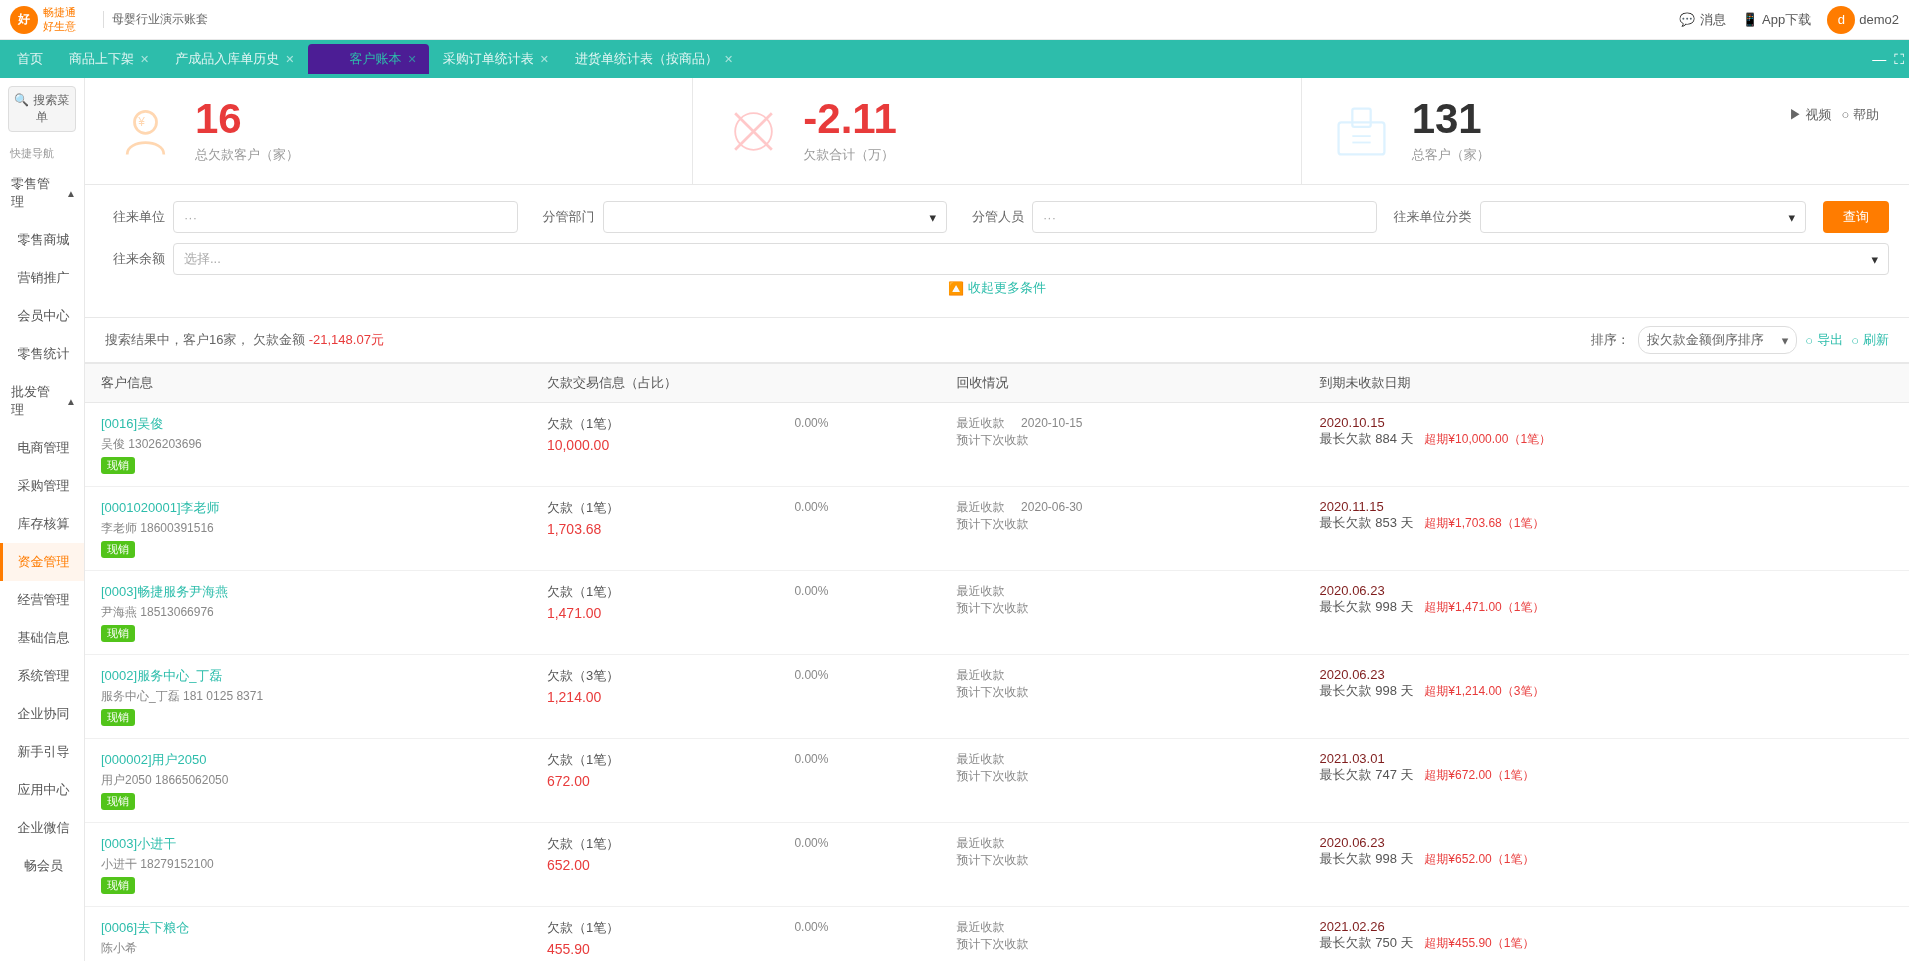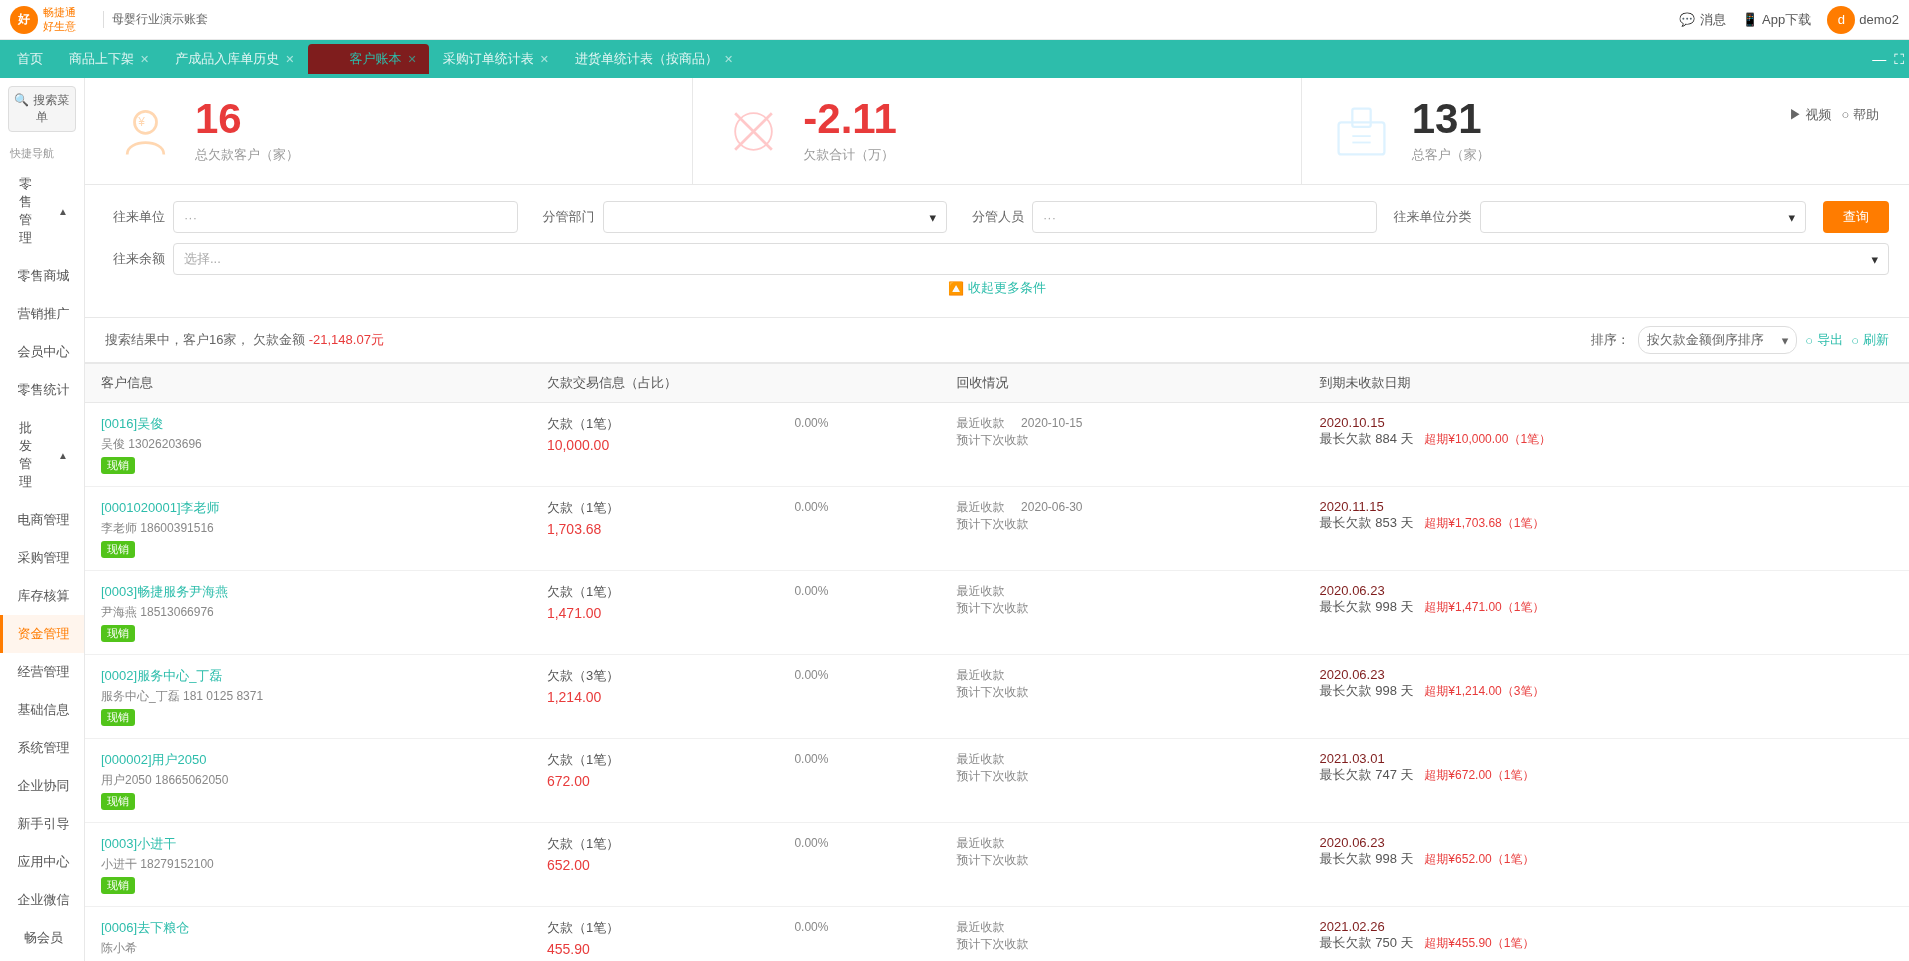--- a/index.html
+++ b/index.html
@@ -12,35 +12,35 @@
     .logo-icon { width: 28px; height: 28px; background: #ff7c00; border-radius: 50%; display: flex; align-items: center; justify-content: center; color: #fff; font-size: 12px; font-weight: bold; margin-right: 5px; }
     .logo-text { font-size: 11px; color: #ff7c00; line-height: 1.2; }
     .app-title { font-size: 12px; color: #666; margin-left: 8px; border-left: 1px solid #ddd; padding-left: 8px; }
     .top-actions { margin-left: auto; display: flex; align-items: center; gap: 16px; }
     .top-action-btn { display: flex; align-items: center; gap: 4px; color: #555; cursor: pointer; font-size: 13px; }
     .user-avatar { width: 28px; height: 28px; background: #ff7c00; border-radius: 50%; display: flex; align-items: center; justify-content: center; color: #fff; font-size: 11px; }
 
     
     .tab-bar { display: flex; align-items: center; background: #2dbdab; height: 38px; padding: 0 5px; }
     .tab { display: flex; align-items: center; padding: 0 12px; height: 30px; border-radius: 4px 4px 0 0; cursor: pointer; color: rgba(255,255,255,0.85); font-size: 13px; margin-right: 2px; white-space: nowrap; }
-    .tab.active { background: #7f1d1d; color: #2dbdab; border-radius: 4px 4px 0 0; padding-left: 41px; }
+    .tab.active { background: #4c1d95; color: #2dbdab; border-radius: 4px 4px 0 0; padding-left: 41px; }
     .tab-close { margin-left: 6px; opacity: 0.7; font-size: 11px; }
     .tab-bar-actions { margin-left: auto; display: flex; gap: 8px; color: #fff; font-size: 16px; cursor: pointer; }
 
     
     .main-container { display: flex; flex: 1; overflow: hidden; }
 
     
     .sidebar { width: 85px; background: #fff; border-right: 1px solid #e8e8e8; display: flex; flex-direction: column; overflow-y: auto; }
     .sidebar-search { padding: 8px; }
     .sidebar-search-btn { width: 100%; background: #f5f5f5; border: 1px solid #ddd; border-radius: 4px; padding: 5px; text-align: center; cursor: pointer; font-size: 12px; color: #666; }
     .sidebar-nav-label { padding: 6px 10px 4px; font-size: 11px; color: #999; }
     .sidebar-item { padding: 10px 8px; text-align: center; cursor: pointer; color: #555; font-size: 12px; border-left: 3px solid transparent; }
     .sidebar-item.active { color: #ff7c00; background: #fff5ed; border-left-color: #ff7c00; }
-    .sidebar-item-with-arrow { display: flex; align-items: center; justify-content: center; padding: 10px 16px; cursor: pointer; color: #555; font-size: 12px; border-left: 3px solid transparent; gap: 12px; }
+    .sidebar-item-with-arrow { display: flex; align-items: center; justify-content: center; padding: 10px 8px; cursor: pointer; color: #555; font-size: 12px; border-left: 3px solid transparent; gap: 12px; }
 
     
     .content-area { flex: 1; overflow-y: auto; background: #f5f5f5; }
 
     
     .stats-row { display: flex; background: #fff; margin: 0; border-bottom: 1px solid #e8e8e8; }
     .stat-card { display: flex; align-items: center; padding: 20px 30px; flex: 1; border-right: 1px solid #e8e8e8; }
     .stat-card:last-child { border-right: none; }
     .stat-icon { width: 60px; height: 60px; margin-right: 20px; opacity: 0.3; display: flex; align-items: center; justify-content: center; }
     .stat-icon svg { width: 55px; height: 55px; }

